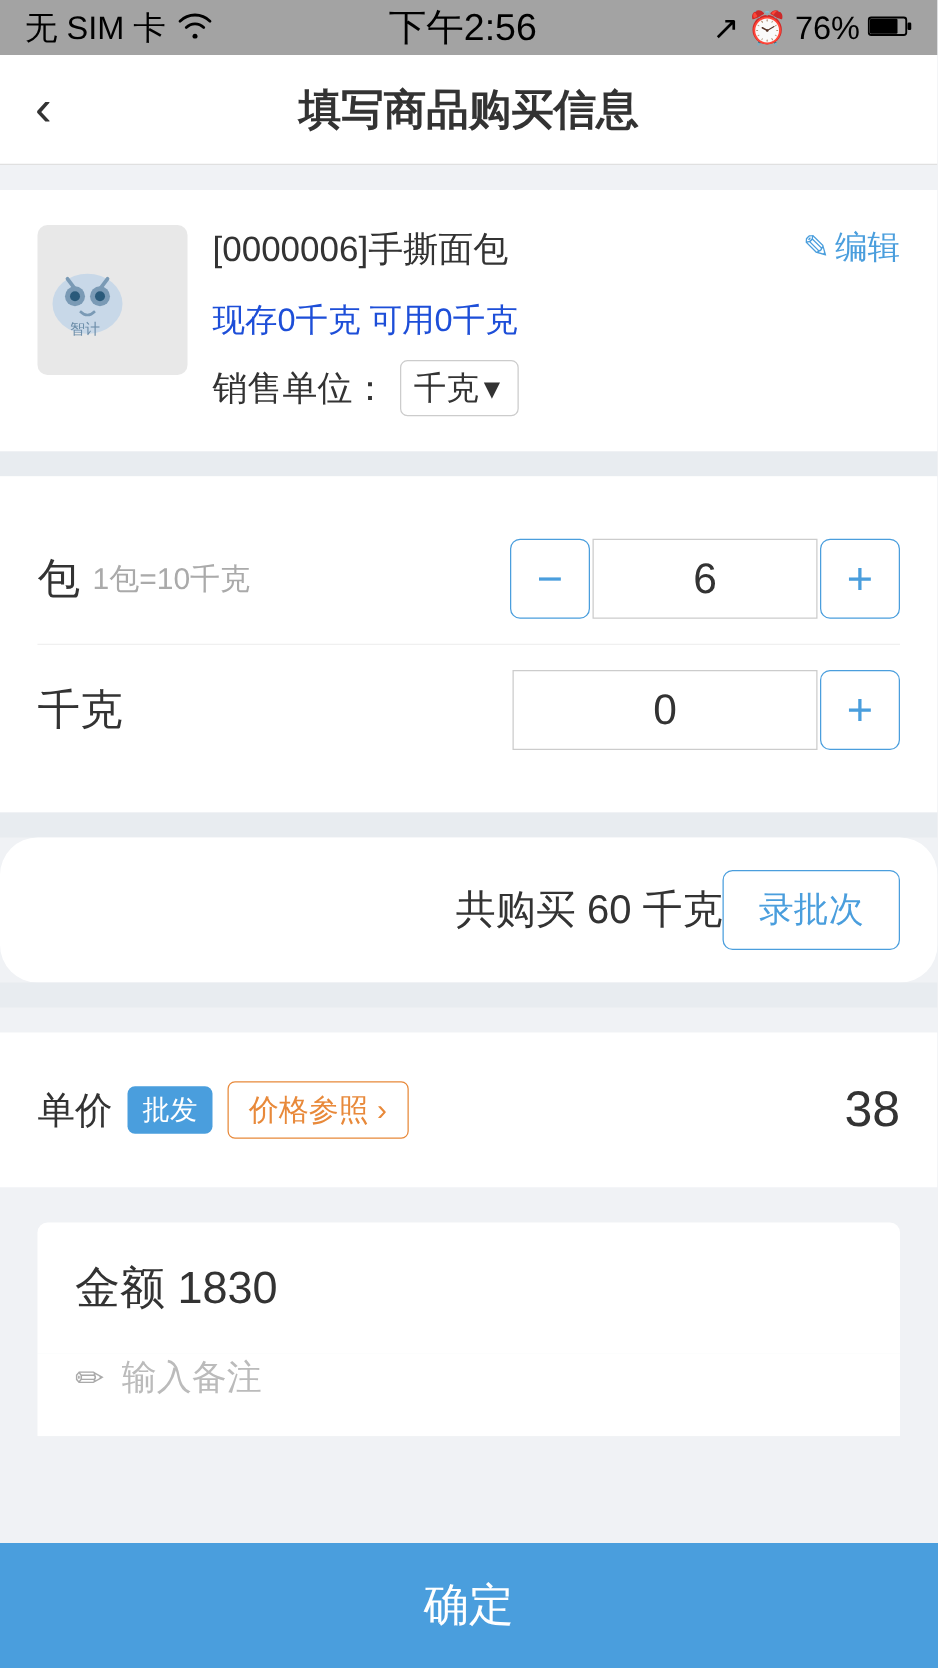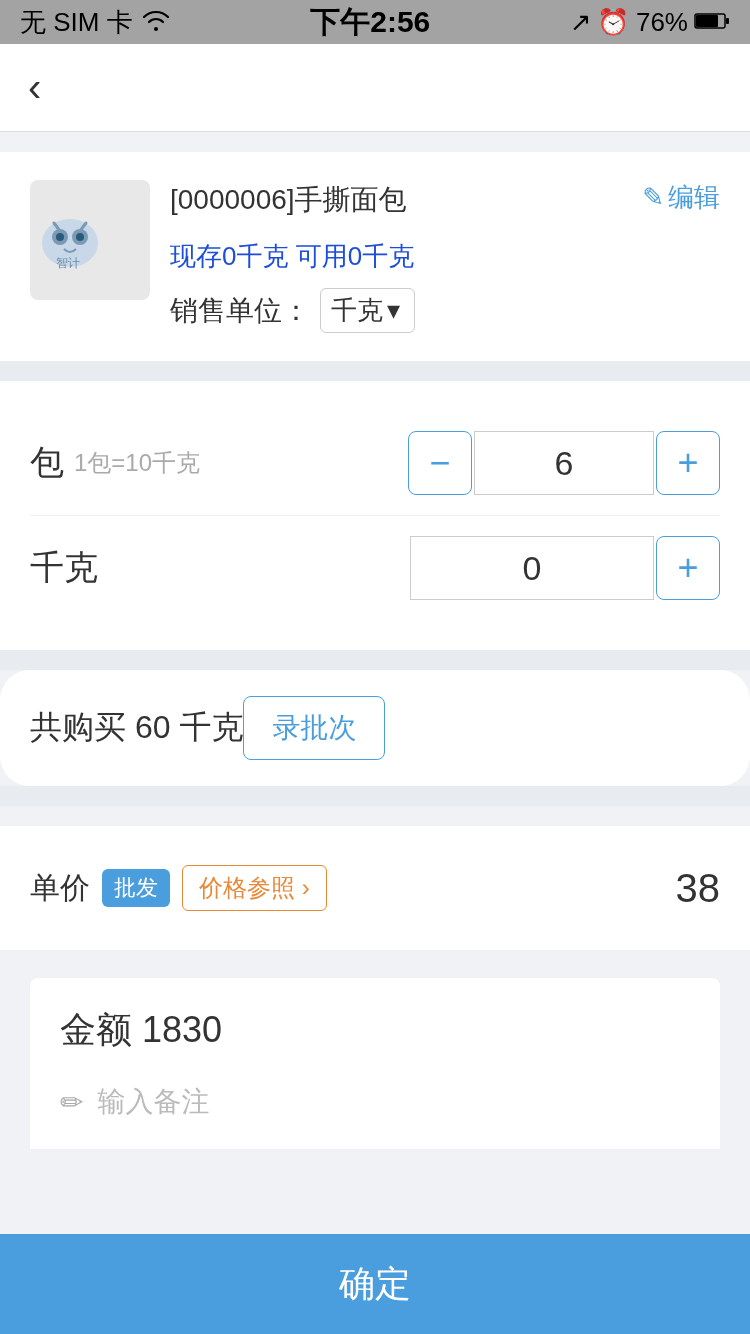--- a/index.html
+++ b/index.html
@@ -17,21 +17,21 @@
       width: 750px;
       height: 44px;
       background: #a3a3a3;
       display: flex;
       align-items: center;
       justify-content: space-between;
       padding: 0 20px;
       font-size: 28px;
     }
     .status-left { font-size: 26px; color: #000; display: flex; align-items: center; gap: 8px; }
-    .status-center { font-size: 30px; font-weight: 700; color: #000; }
+    .status-center { font-size: 30px; font-weight: 400; color: #000; }
     .status-right { font-size: 26px; color: #000; display: flex; align-items: center; gap: 6px; }
 
     
     .nav-bar {
       width: 750px;
       height: 88px;
       background: #fff;
       border-bottom: 1px solid #e0e0e0;
       display: flex;
       align-items: center;
@@ -193,21 +193,21 @@
       margin-right: 2px;
       outline: none;
     }
 
     
     .summary-row {
       background: #fff;
       padding: 26px 30px;
       display: flex;
       align-items: center;
-      justify-content: flex-start;
+      justify-content: flex-end;
       border-radius: 30px;
     }
     .summary-text {
       font-size: 32px;
       color: #333;
     }
     .batch-btn {
       border: 1px solid #4a9edd;
       border-radius: 8px;
       padding: 12px 28px;
@@ -342,20 +342,21 @@
         <rect x="1" y="3" width="30" height="14" rx="2" stroke="#000" stroke-width="1.5" fill="none"></rect>
         <rect x="2" y="4" width="22" height="12" rx="1" fill="#000"></rect>
         <rect x="32" y="7" width="3" height="6" rx="1" fill="#000"></rect>
       </svg>
     </span>
   </div>
 </div>
 
 <div class="nav-bar">
   <div class="nav-back">‹</div>
+  <div class="nav-title">填写商品购买信息</div>
 </div>
 
 <div class="content-wrap">
 
   <div class="product-card">
     <div class="product-image">
       <div class="product-image-inner">
 
         <svg width="72" height="62" viewBox="0 0 72 62" fill="none">
           <ellipse cx="36" cy="34" rx="28" ry="24" fill="#c8d8e8"></ellipse>

